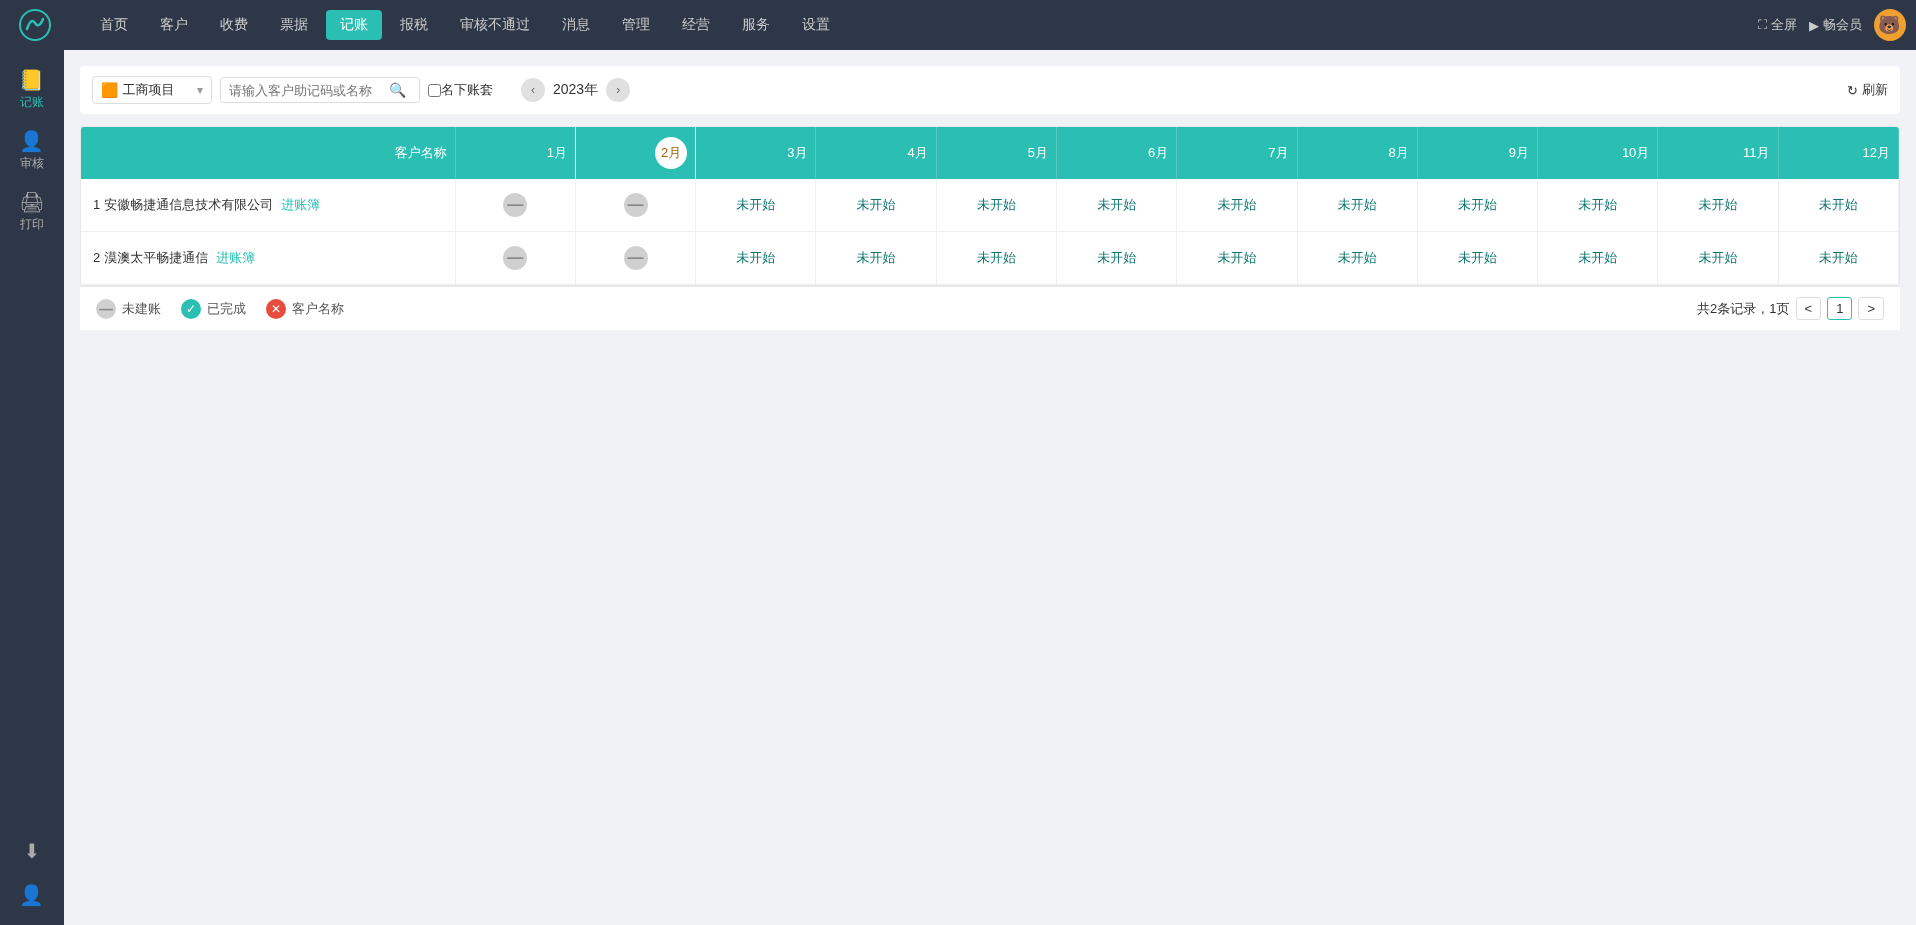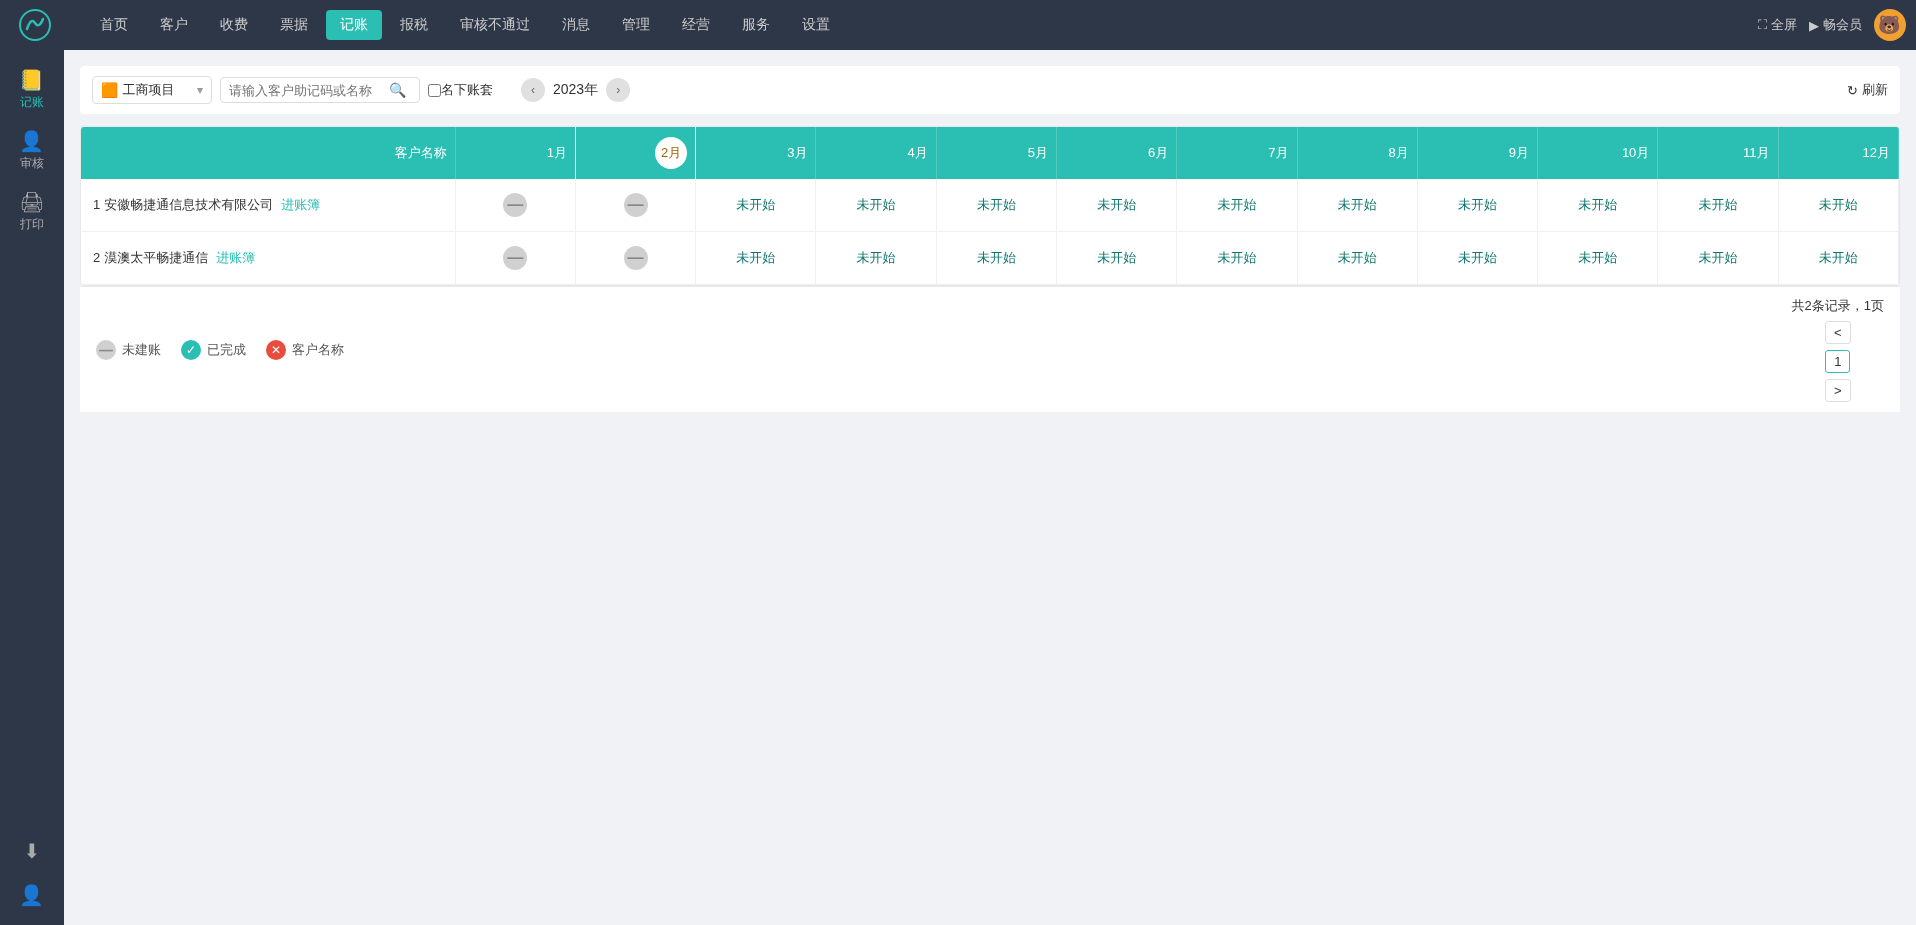--- a/index.html
+++ b/index.html
@@ -346,21 +346,20 @@
       align-items: center;
       justify-content: center;
       color: #fff;
       font-size: 12px;
     }
     .pagination {
       margin-left: auto;
       display: flex;
       align-items: center;
       gap: 6px;
-      flex-direction: column;
     }
     .page-btn {
       border: 1px solid #ddd;
       background: #fff;
       padding: 3px 8px;
       border-radius: 3px;
       cursor: pointer;
       font-size: 13px;
       color: #333;
     }

